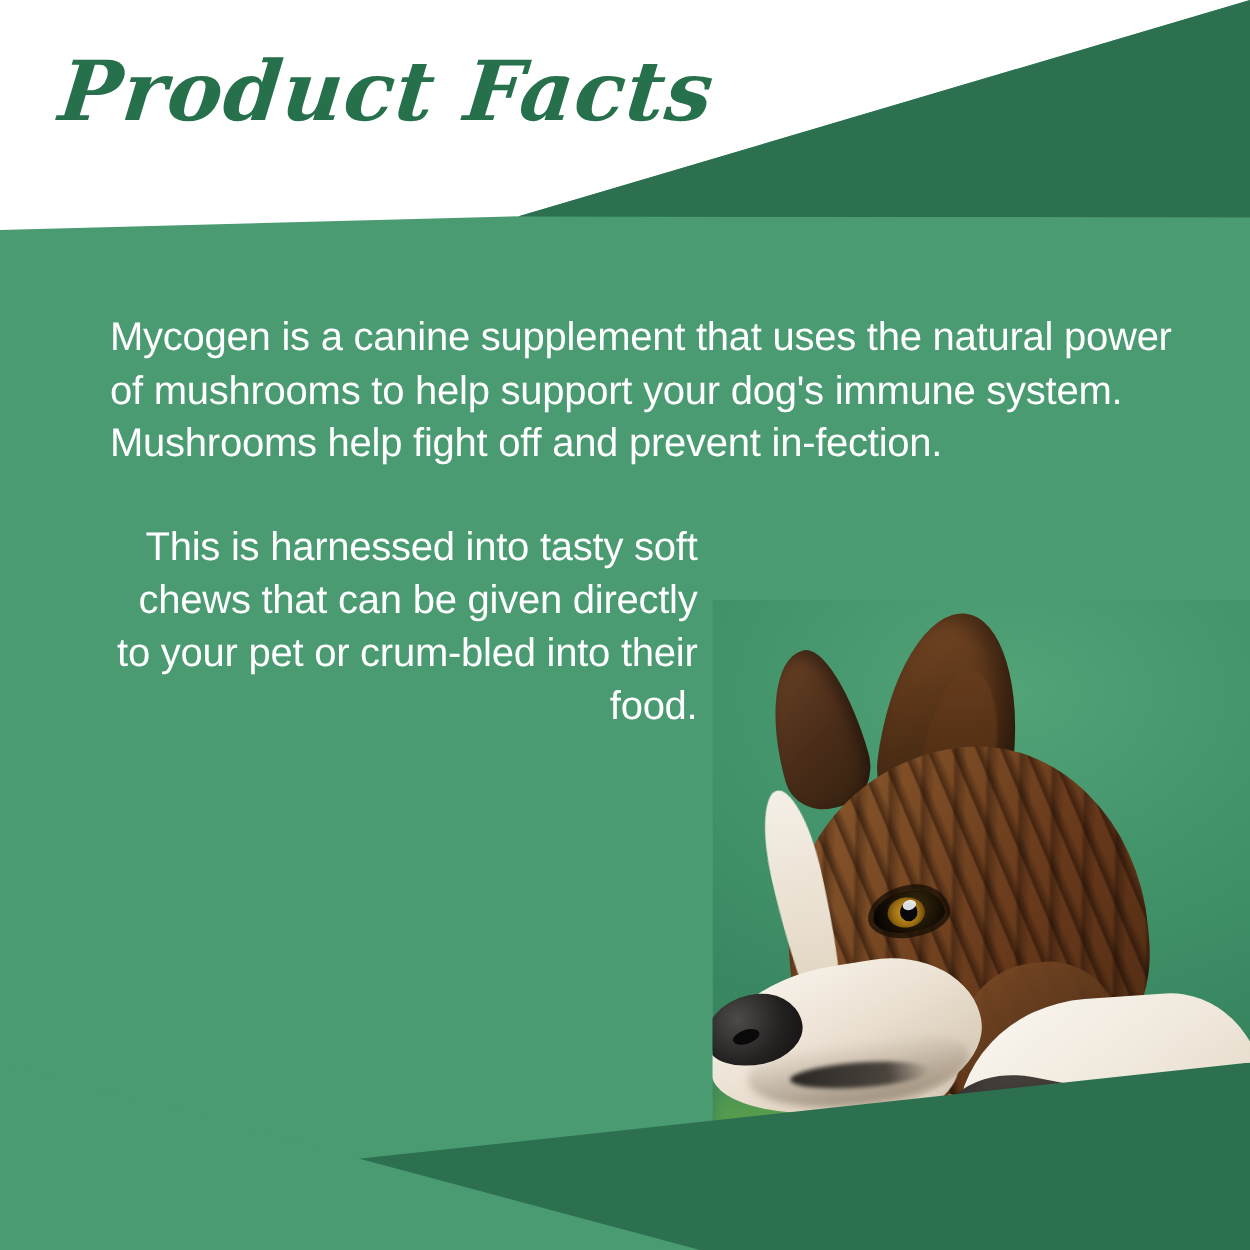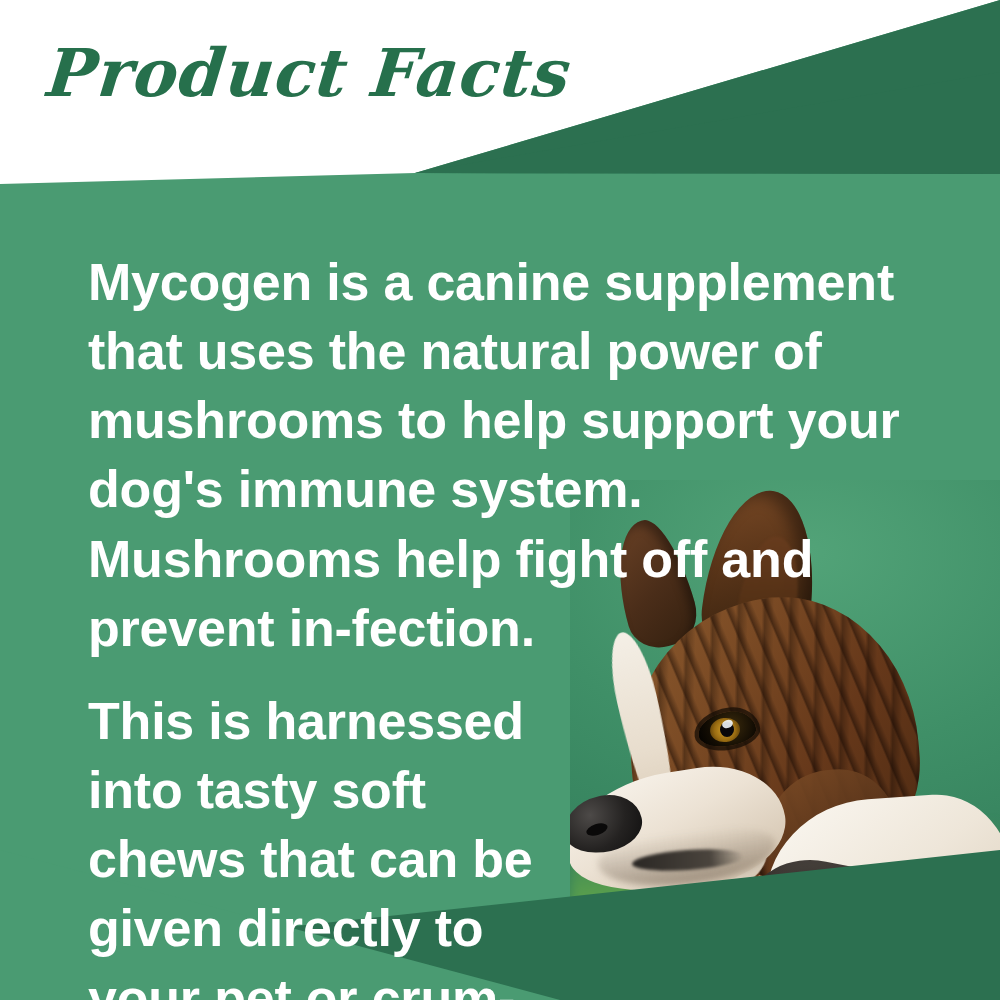--- a/index.html
+++ b/index.html
@@ -302,29 +302,30 @@
 
   
   .copy {
     position:absolute;
     left:88px; top:248px;
     width:860px;
     z-index:5;
     color:#ffffff;
   }
   .para {
-    font-size:52px;
-    font-weight:bold;
+    font-size:32px;
+    font-weight:normal;
     line-height:1.33;
     letter-spacing:-0.2px;
     white-space:pre-line;
   }
   .para-2 {
-    margin-top:24px;
+    margin-top:40px;
     width:470px;
+    text-align:right;
   }
 </style>
 </head>
 <body>
 
 <div class="poster">
 
   <div class="header-band">
     <div class="header-dark"></div>
     <div class="header-dark2"></div>

